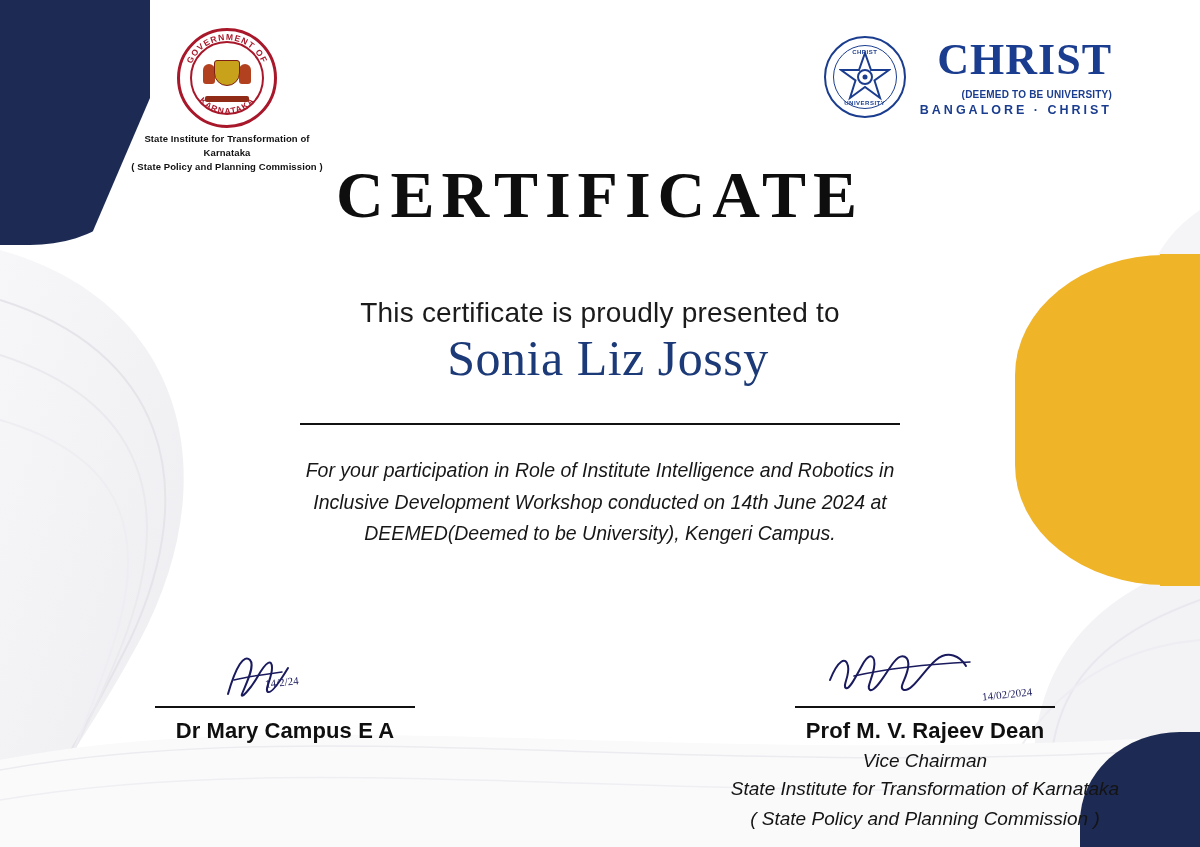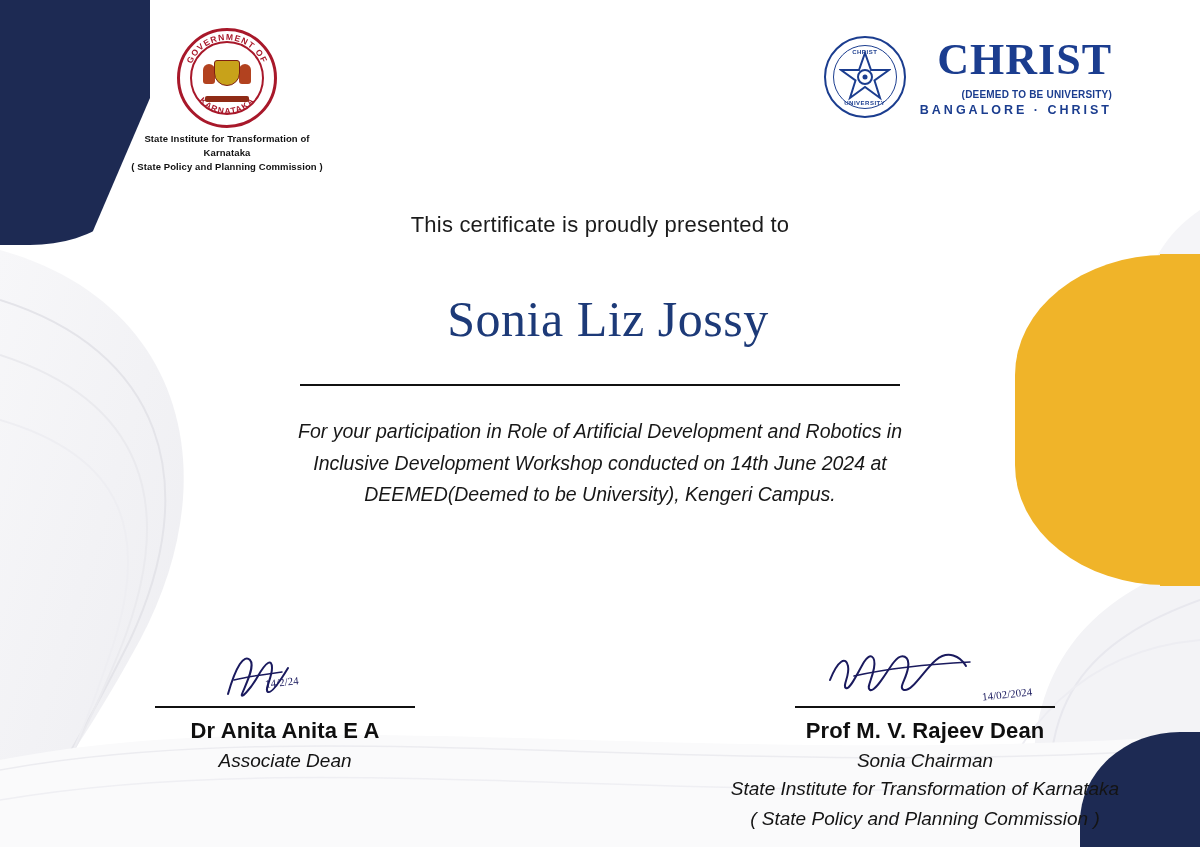--- a/index.html
+++ b/index.html
@@ -213,30 +213,29 @@
   .subtitle {
     font-family: "Liberation Serif", serif;
     font-style: italic;
     font-weight: bold;
     font-size: 30px;
     letter-spacing: 3px;
     color: #e0ab20;
     margin-top: 12px;
   }
   .presented {
-    font-size: 22px;
+    font-size: 28px;
     color: #1b1b1b;
-    margin-top: 52px;
+    margin-top: 68px;
     letter-spacing: 0.2px;
   }
   .recipient {
     font-family: "Liberation Serif", serif;
     font-size: 50px;
     color: #1d3a78;
-    margin-top: 52px;
     letter-spacing: 0.5px;
     padding-left: 16px;
   }
   .name-rule {
     width: 600px;
     height: 2px;
     background: #111;
     margin: 36px auto 0;
   }
   .desc {
@@ -374,53 +373,53 @@
       </div>
       <div class="christ-word">
         <div class="name">CHRIST</div>
         <div class="sub1">(DEEMED TO BE UNIVERSITY)</div>
         <div class="sub2">BANGALORE · CHRIST</div>
       </div>
     </div>
   </div>
 
   <div class="body-wrap">
+    <div class="title">CERTIFICATE</div>
     <div class="presented">This certificate is proudly presented to</div>
     <div class="recipient">Sonia Liz Jossy</div>
     <div class="name-rule"></div>
     <div class="desc">
-      <div>For your participation in Role of Artificial Development and Robotics in</div>
+      <div>For your participation in Role of Institute Intelligence and Robotics in</div>
       <div>Inclusive Development Workshop conducted on 14th June 2024 at</div>
       <div>DEEMED(Deemed to be University), Kengeri Campus.</div>
     </div>
   </div>
 
   <div class="signatures">
 
     <div class="sig-block left">
       <div class="sig-mark">
         <svg width="150" height="58" viewBox="0 0 150 58">
           <path d="M18,48 C26,20 34,8 40,14 C46,20 34,42 32,48 C30,54 40,44 48,30 C56,16 62,12 62,22 C62,32 54,44 58,46 C62,48 72,32 78,22" fill="none" stroke="#1a1a5e" stroke-width="2" stroke-linecap="round"></path>
           <path d="M24,34 C40,30 58,28 72,26" fill="none" stroke="#1a1a5e" stroke-width="1.5" stroke-linecap="round"></path>
         </svg>
         <span class="sig-date" style="left:215px; bottom:16px;">14/2/24</span>
       </div>
       <div class="sig-rule"></div>
-      <div class="sig-name">Dr Anita Anita E A</div>
-      <div class="sig-role">Associate Dean</div>
+      <div class="sig-name">Dr Mary Campus E A</div>
     </div>
 
     <div class="sig-block right">
       <div class="sig-mark">
         <svg width="210" height="58" viewBox="0 0 210 58" style="left:50%;">
           <path d="M10,34 C18,14 26,10 28,20 C30,30 22,40 26,42 C30,44 38,26 44,16 C50,6 56,10 54,22 C52,34 46,42 50,44 C56,46 66,26 74,16 C82,6 90,10 88,22 C86,34 78,42 84,44 C92,46 104,24 116,14 C128,4 140,10 146,20" fill="none" stroke="#1a1a5e" stroke-width="2" stroke-linecap="round"></path>
           <path d="M34,30 C70,22 110,18 150,16" fill="none" stroke="#1a1a5e" stroke-width="1.5" stroke-linecap="round"></path>
         </svg>
         <span class="sig-date" style="left:292px; bottom:4px;">14/02/2024</span>
       </div>
       <div class="sig-rule"></div>
       <div class="sig-name">Prof M. V. Rajeev Dean</div>
-      <div class="sig-role">Sonia Chairman</div>
+      <div class="sig-role">Vice Chairman</div>
       <div class="sig-org">State Institute for Transformation of Karnataka</div>
       <div class="sig-org">( State Policy and Planning Commission )</div>
     </div>
   </div>
 </div>
 
 </body></html>

